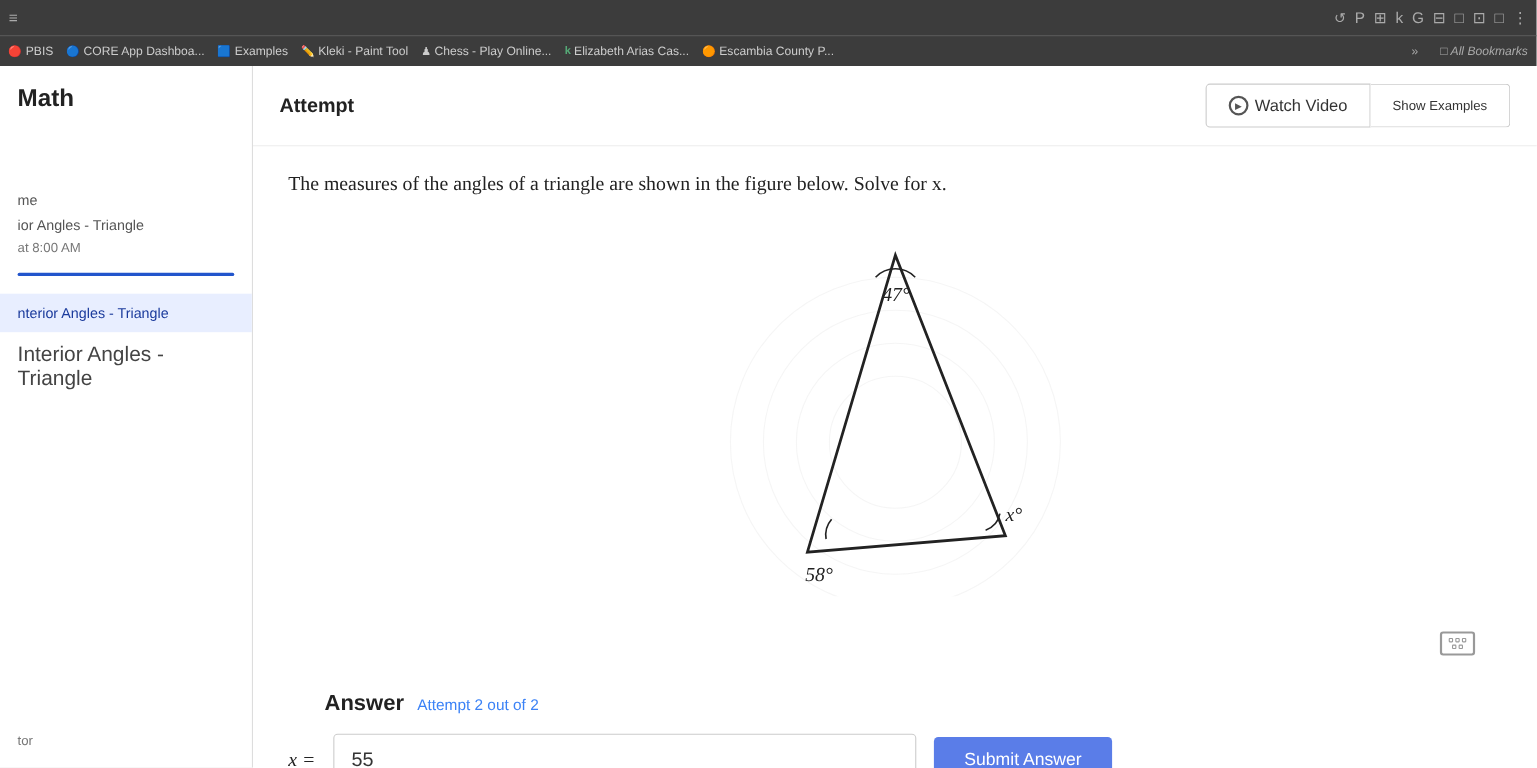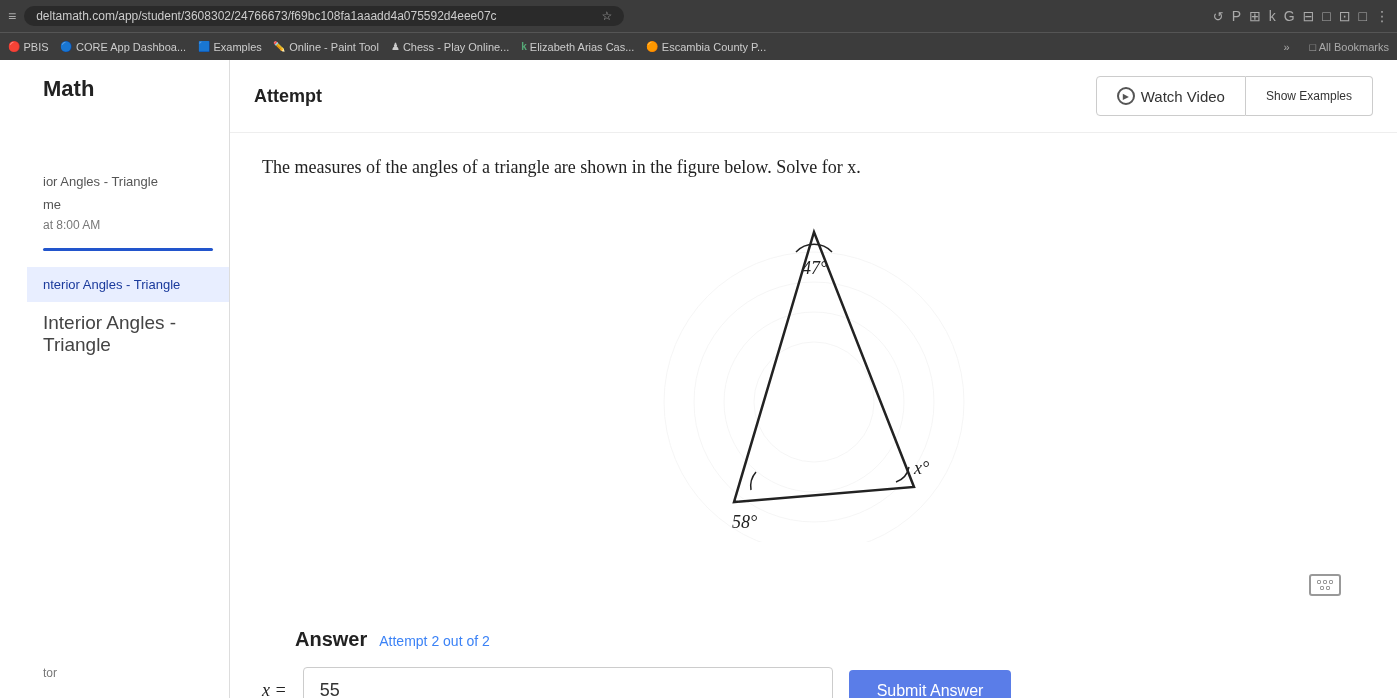--- a/index.html
+++ b/index.html
@@ -295,24 +295,20 @@
       height: 4px;
       border: 1px solid #999;
       border-radius: 1px;
     }
   </style>
 </head>
 <body>
 
 <div class="browser-chrome">
   <span class="browser-icon">≡</span>
-  <div class="address-bar">
-    <span class="url-text">deltamath.com/app/student/3608302/24766673/f69bc108fa1aaadd4a075592d4eee07c</span>
-    <span style="margin-left:auto;color:#aaa;">☆</span>
-  </div>
   <div class="browser-actions">
     <span style="font-size:13px;">↺</span>
     <span>P</span>
     <span>⊞</span>
     <span>k</span>
     <span>G</span>
     <span>⊟</span>
     <span>□</span>
     <span>⊡</span>
     <span>□</span>
@@ -328,47 +324,47 @@
   <span class="bookmark-item">
     <span class="bm-icon">🔵</span>
     <span>CORE App Dashboa...</span>
   </span>
   <span class="bookmark-item">
     <span class="bm-icon">🟦</span>
     <span>Examples</span>
   </span>
   <span class="bookmark-item">
     <span class="bm-icon">✏️</span>
-    <span>Online - Paint Tool</span>
+    <span>Kleki - Paint Tool</span>
   </span>
   <span class="bookmark-item">
     <span class="bm-icon">♟</span>
     <span>Chess - Play Online...</span>
   </span>
   <span class="bookmark-item">
     <span class="bm-icon" style="font-size:10px;font-weight:bold;color:#5a7;">k</span>
     <span>Elizabeth Arias Cas...</span>
   </span>
   <span class="bookmark-item">
     <span class="bm-icon">🟠</span>
     <span>Escambia County P...</span>
   </span>
   <span class="bm-more">»</span>
-  <span class="bm-all-bookmarks" style="margin-left:8px;">□ <span>All Bookmarks</span></span>
+  <span class="bm-all-bookmarks" style="margin-left:8px;font-style:italic;">□ <span>All Bookmarks</span></span>
 </div>
 
 <div class="main-area">
 
-  <div class="sidebar" style="position:relative;padding-left:27px;">
+  <div class="sidebar" style="position:relative;">
     <div class="sidebar-header">
       <div class="sidebar-title">Math</div>
     </div>
     <div class="sidebar-spacer"></div>
+    <div class="sidebar-label">me</div>
     <div class="sidebar-label">ior Angles - Triangle</div>
-    <div class="sidebar-label">me</div>
     <div class="sidebar-sublabel">at 8:00 AM</div>
     <div class="sidebar-divider"></div>
     <div class="sidebar-item-active">nterior Angles - Triangle</div>
     <div class="sidebar-item-normal">Interior Angles - Triangle</div>
     <div class="sidebar-bottom">
       <span>tor</span>
       <span>∨</span>
     </div>
   </div>
 

